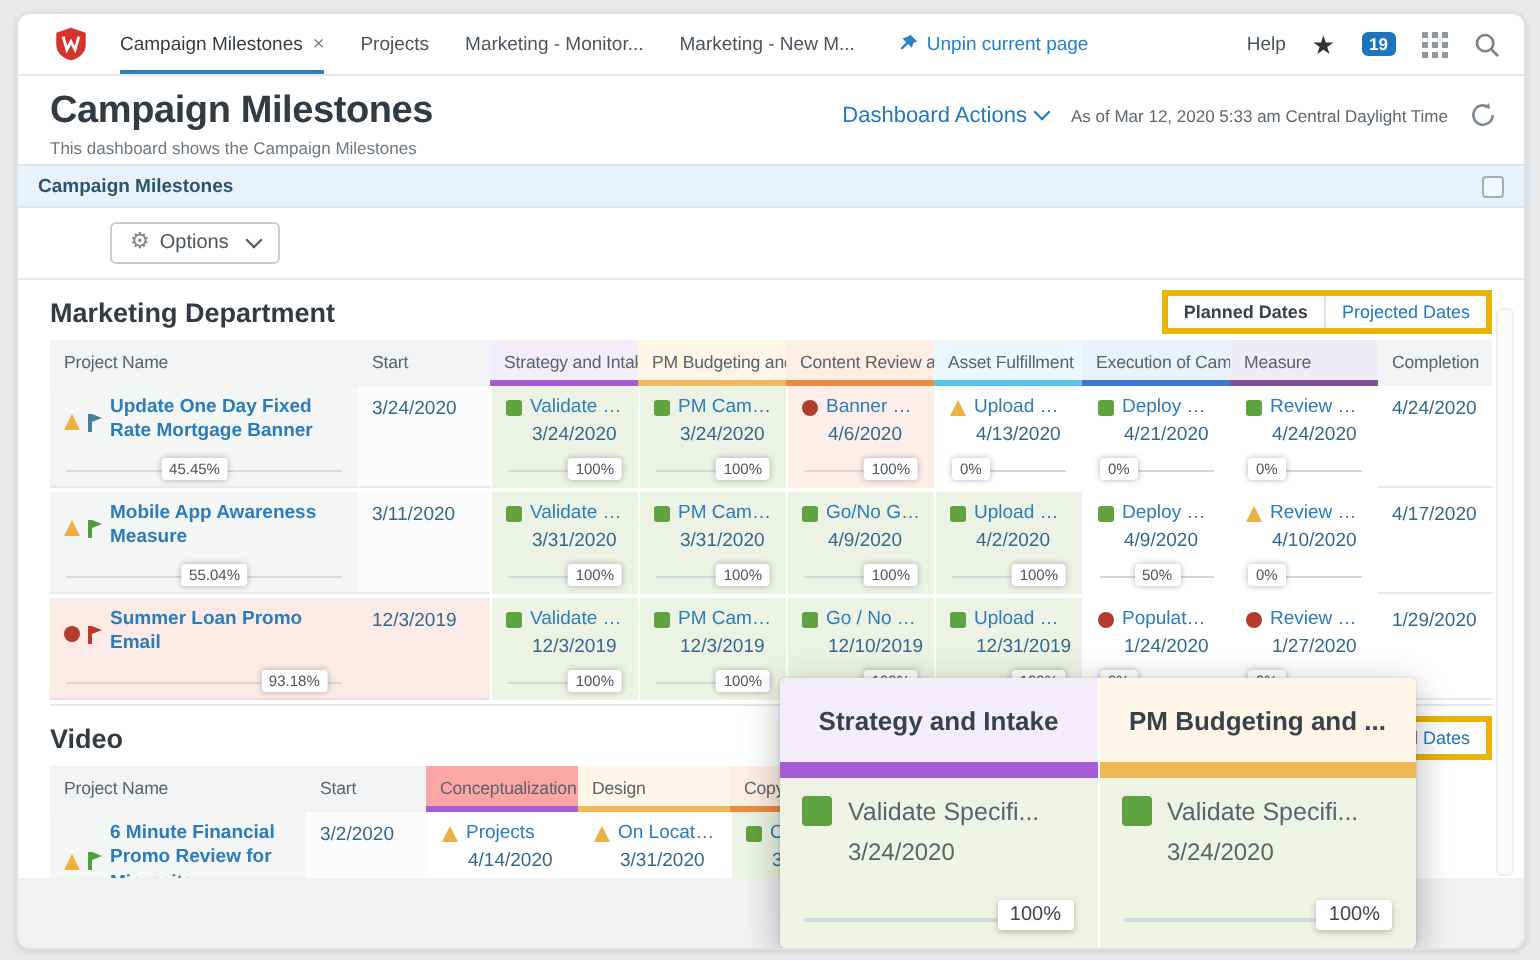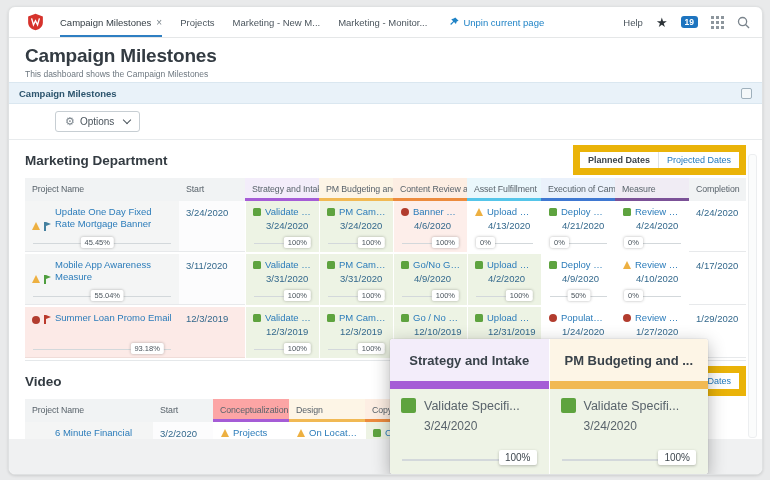--- a/index.html
+++ b/index.html
@@ -28,37 +28,37 @@
   
   .panelbar{height:20px;background:#e9f2f9;border-top:1px solid #dae7f0;border-bottom:1px solid #dae7f0;display:flex;align-items:center;justify-content:space-between;padding:0 10px;font-size:9.5px;font-weight:bold;color:#2c546d;}
   .collapse{width:9px;height:9px;border:1px solid #9fb0bc;border-radius:2px;background:#f4f8fa;}
   .optionsrow{padding:7px 0 7px 46px;border-bottom:1px solid #e8ebed;}
   .opt-btn{display:inline-flex;align-items:center;gap:5px;background:#fff;border:1px solid #c7ced3;border-radius:3px;padding:4px 9px;font-size:10px;color:#4a545c;font-family:inherit;cursor:pointer;}
   .gear{font-size:11px;color:#7a848c;line-height:1;}
   
   #sections{padding:0 16px;}
   .sec-head{display:flex;align-items:center;justify-content:space-between;padding:5px 0 3px;}
   .sec-title{font-size:13.5px;font-weight:bold;color:#333b42;}
-  .date-links{display:flex;align-items:stretch;border:7px solid #eab308;background:#fff;font-size:9px;}
+  .date-links{display:flex;align-items:stretch;border:3px solid #eab308;background:#fff;font-size:9px;}
   .dl-planned{padding:3px 8px;font-weight:bold;color:#3a434b;cursor:pointer;}
   .dl-projected{padding:3px 8px;color:#2178bd;border-left:1px solid #dde2e5;cursor:pointer;}
   .table{border-bottom:1px solid #e5e8ea;}
   .thead{display:flex;}
   .hcell{height:23px;box-sizing:border-box;padding:6px 0 0 7px;font-size:8.8px;color:#59636b;white-space:nowrap;overflow:hidden;border-bottom:3px solid transparent;flex:none;letter-spacing:-.1px;}
   .trow{display:flex;border-bottom:2px solid #fff;min-height:51px;}
   .cell{box-sizing:border-box;position:relative;flex:none;padding:5px 7px 13px;overflow:hidden;}
   .cell.m{border-left:1px solid #fff;}
   .bg-gray{background:#f4f5f5;box-shadow:inset 0 -1px 0 #e7e9eb;}
   .bg-pink{background:#fceae7;box-shadow:inset 0 -1px 0 #f0dcd8;}
   .bg-start{background:#fcfcfd;box-shadow:inset 0 -1px 0 #e7e9eb;}
   .t-green{background:#edf3e4;}
   .t-pink{background:#fdeeea;}
   .t-white{background:#fff;}
   .comp{box-shadow:inset 0 -1px 0 #e7e9eb;}
-  .prow{display:flex;gap:4px;align-items:flex-end;}
+  .prow{display:flex;gap:4px;align-items:center;font-weight:bold;}
   .icwrap{display:flex;gap:3px;align-items:center;padding-top:2px;flex:none;}
   .pname{font-size:9.5px;color:#2b7cba;line-height:1.3;display:block;text-decoration:none;cursor:pointer;}
   .mrow{display:flex;align-items:center;gap:4px;white-space:nowrap;overflow:hidden;}
   .mname{font-size:9.5px;color:#2b7cba;overflow:hidden;text-overflow:ellipsis;text-decoration:none;cursor:pointer;}
   .mdate{font-size:9.5px;color:#33688c;margin:3px 0 0 13px;white-space:nowrap;}
   .date{font-size:9.5px;color:#33688c;padding-top:1px;}
   .mbar{position:absolute;left:8px;right:8px;bottom:8px;height:1px;background:#d3d8db;}
   .pill{position:absolute;top:-6px;background:#fff;font-size:7.5px;color:#4a545c;padding:1.5px 4px;border-radius:2px;box-shadow:0 0 3px rgba(0,0,0,.3);white-space:nowrap;line-height:1.1;}
   .ic{width:8px;height:8px;display:inline-block;flex:none;}
   .green-square{background:#5ea33f;border-radius:1.5px;}
@@ -95,24 +95,24 @@
     </svg>
     <div class="tabs" id="tabs">
         <div class="tab active">
           <span class="tlabel">Campaign Milestones</span>
           <span class="tclose">×</span>
         </div>
         <div class="tab">
           <span class="tlabel">Projects</span>
         </div>
         <div class="tab">
+          <span class="tlabel">Marketing - Monitor...</span>
+        </div>
+        <div class="tab">
           <span class="tlabel">Marketing - New M...</span>
-        </div>
-        <div class="tab">
-          <span class="tlabel">Marketing - Monitor...</span>
         </div>
       </div>
     <div class="unpin">
       <svg width="10" height="10" viewBox="0 0 12 12">
           <path d="M7.5 0.5l4 4-2.2 0.8-1 3-2.3-2.3L2.5 9.5l-1-1 3.5-3.5L2.7 2.7l3-1z" fill="#1f83c6"></path>
         </svg>
       <span>Unpin current page</span>
     </div>
     <div class="top-right">
       <span class="help">Help</span>
@@ -134,20 +134,31 @@
       <svg width="13" height="13" viewBox="0 0 14 14">
         <circle cx="6" cy="6" r="4.4" fill="none" stroke="#79838b" stroke-width="1.4"></circle>
         <line x1="9.4" y1="9.4" x2="13" y2="13" stroke="#79838b" stroke-width="1.4"></line>
       </svg>
     </div>
   </div>
 
   <div class="pagehead">
     <div class="title">Campaign Milestones</div>
     <div class="subtitle">This dashboard shows the Campaign Milestones</div>
+    <div class="head-right">
+      <span class="dash-actions">
+          <span>Dashboard Actions</span>
+          <span class="chev"></span>
+        </span>
+      <span class="asof">As of  Mar 12, 2020 5:33 am Central Daylight Time</span>
+      <svg width="13" height="13" viewBox="0 0 14 14">
+        <path d="M12.2 7a5.2 5.2 0 1 1-1.9-4" fill="none" stroke="#7d8891" stroke-width="1.4"></path>
+        <path d="M10.2 0.6l0.6 3-3-0.6z" fill="#7d8891"></path>
+      </svg>
+    </div>
   </div>
 
   <div class="panelbar">
     <span>Campaign Milestones</span>
     <span class="collapse"></span>
   </div>
 
   <div class="optionsrow">
     <button class="opt-btn">
       <span class="gear">⚙</span>

